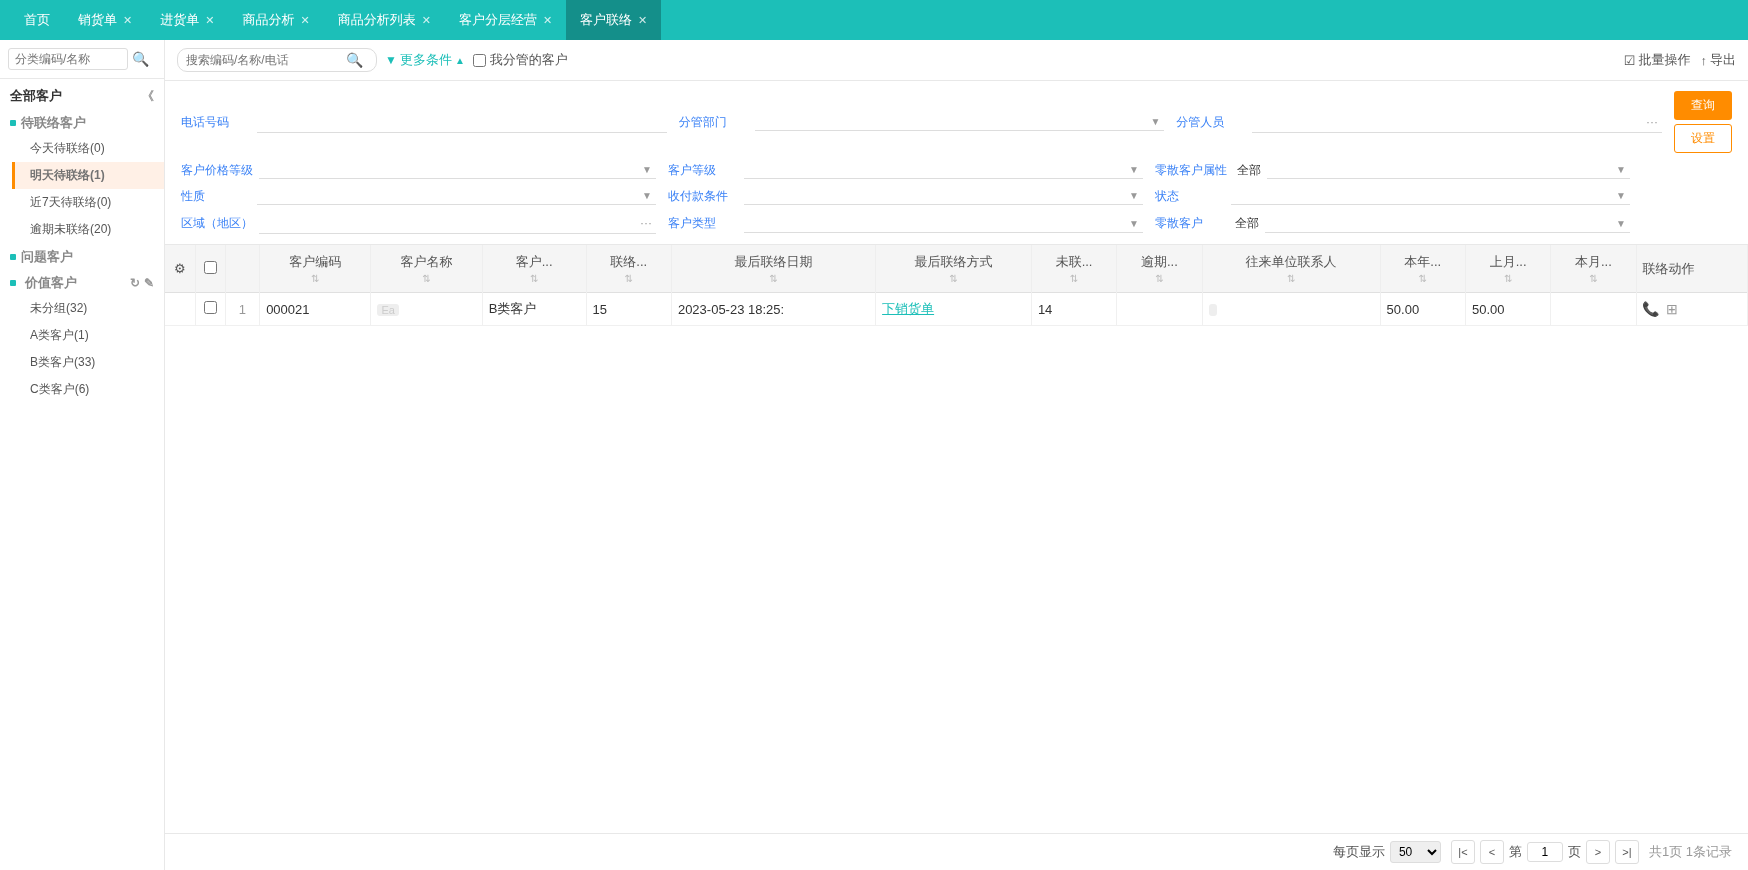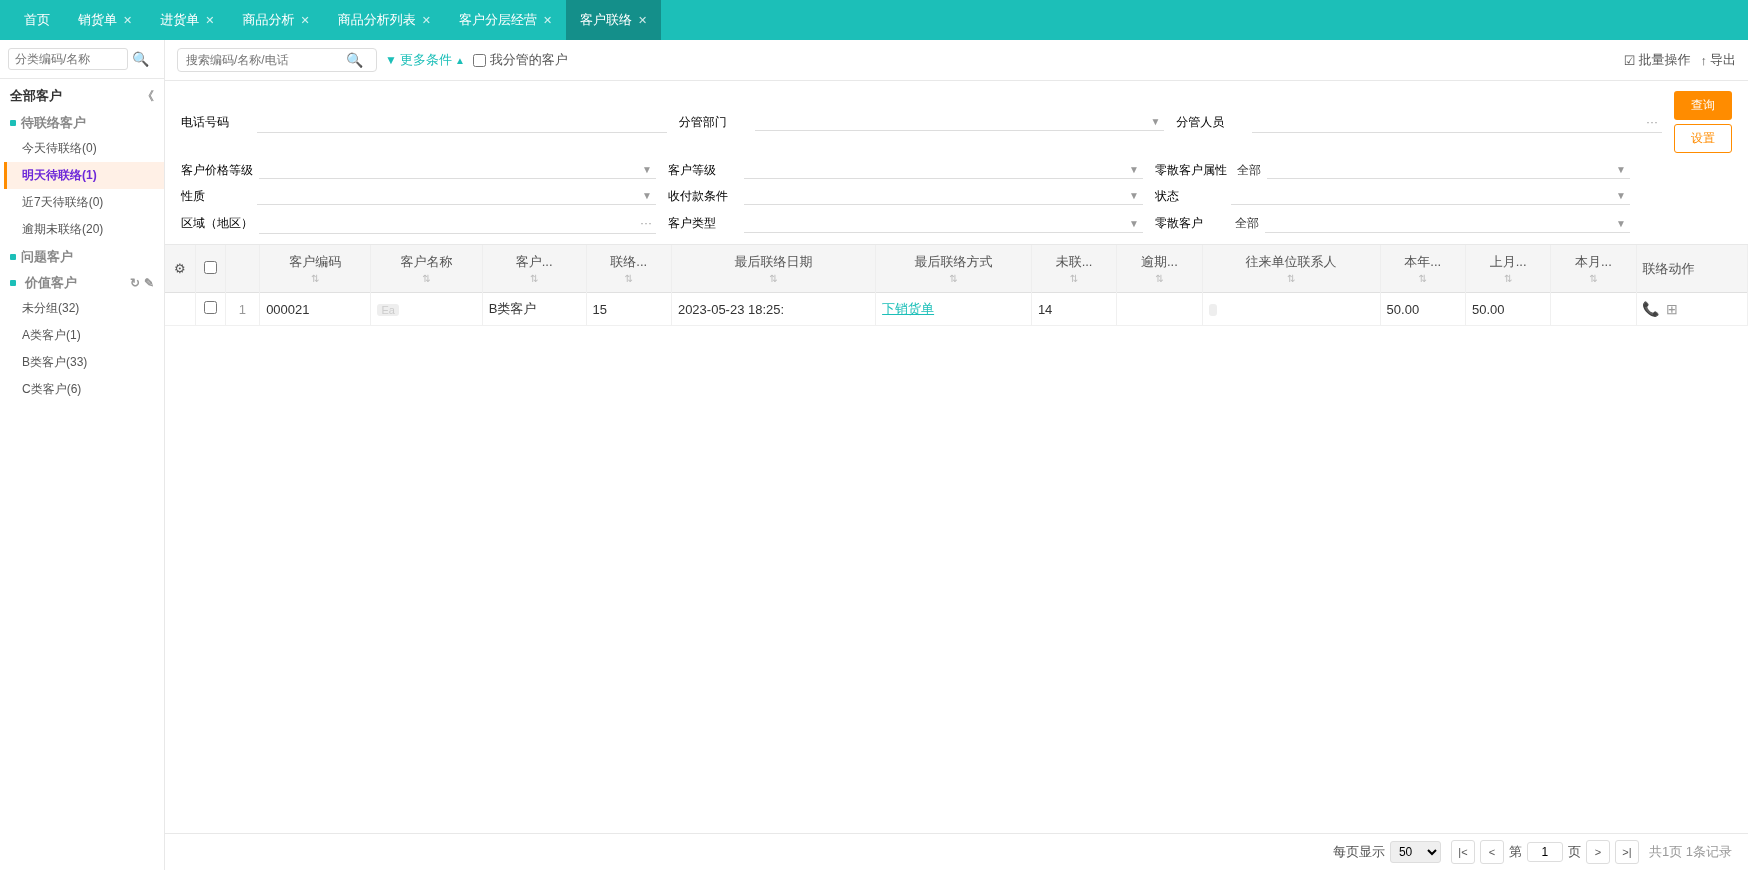--- a/index.html
+++ b/index.html
@@ -80,22 +80,22 @@
       font-weight: bold;
     }
     .sidebar-group-label .dot { width: 6px; height: 6px; background: #1cbfb8; border-radius: 1px; margin-right: 5px; display: inline-block; }
     .sidebar-item {
       padding: 5px 10px 5px 18px;
       color: #555;
       cursor: pointer;
       font-size: 12px;
       white-space: nowrap;
     }
-    .sidebar-item.active { background: #fff0e6; color: #6d28d9; font-weight: bold; border-left: 3px solid #ff8c00; padding-left: 15px; }
-    .sidebar-sub-group { padding-left: 4px; }
+    .sidebar-item.active { background: #fff0e6; color: #737373; font-weight: bold; border-left: 3px solid #ff8c00; padding-left: 15px; }
+    .sidebar-sub-group { padding-left: 12px; }
 
     
     .content-area {
       flex: 1;
       display: flex;
       flex-direction: column;
       overflow: hidden;
       background: #f5f5f5;
     }
 
@@ -106,21 +106,21 @@
       display: flex;
       align-items: center;
       gap: 8px;
       border-bottom: 1px solid #e8e8e8;
       flex-shrink: 0;
     }
     .filter-search-box {
       display: flex;
       align-items: center;
       border: 1px solid #ddd;
-      border-radius: 4px;
+      border-radius: 10px;
       padding: 3px 8px;
       width: 200px;
       background: #fff;
     }
     .filter-search-box input {
       border: none;
       outline: none;
       font-size: 12px;
       width: 160px;
       color: #999;
@@ -182,21 +182,21 @@
     }
     .adv-filter-row:last-child { margin-bottom: 0; }
     .adv-filter-item {
       display: flex;
       align-items: center;
       flex: 1;
       gap: 6px;
       min-width: 0;
     }
     .adv-filter-label {
-      color: #000000;
+      color: #3b82f6;
       font-size: 12px;
       white-space: nowrap;
       min-width: 70px;
     }
     .adv-filter-input {
       flex: 1;
       border: none;
       border-bottom: 1px solid #ddd;
       padding: 3px 4px;
       font-size: 12px;

